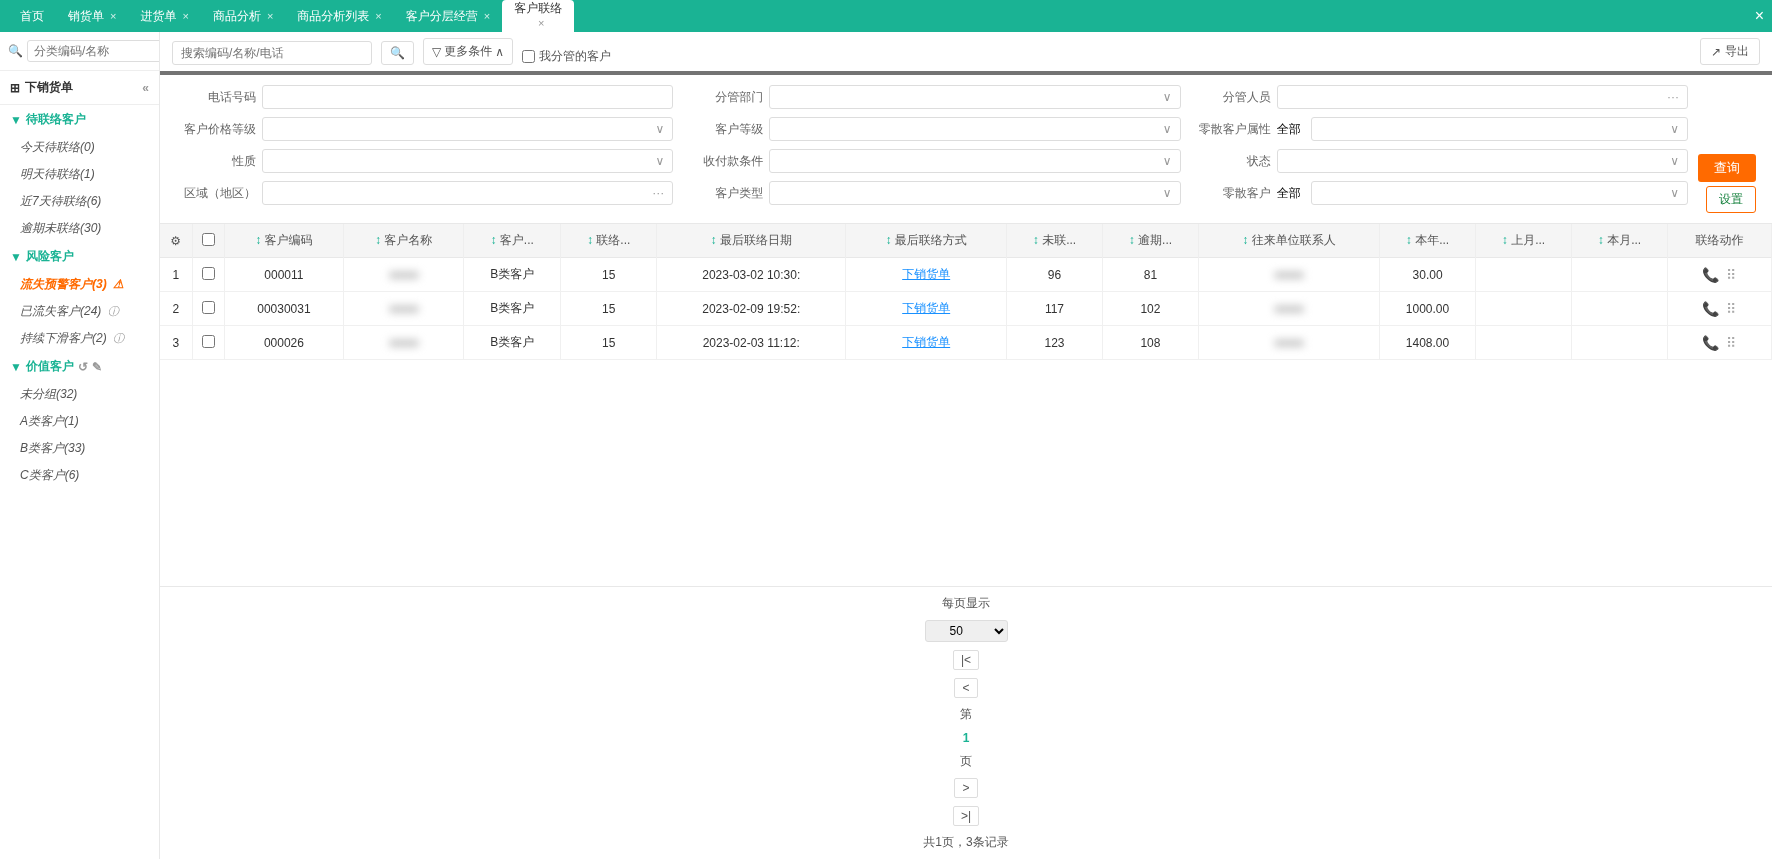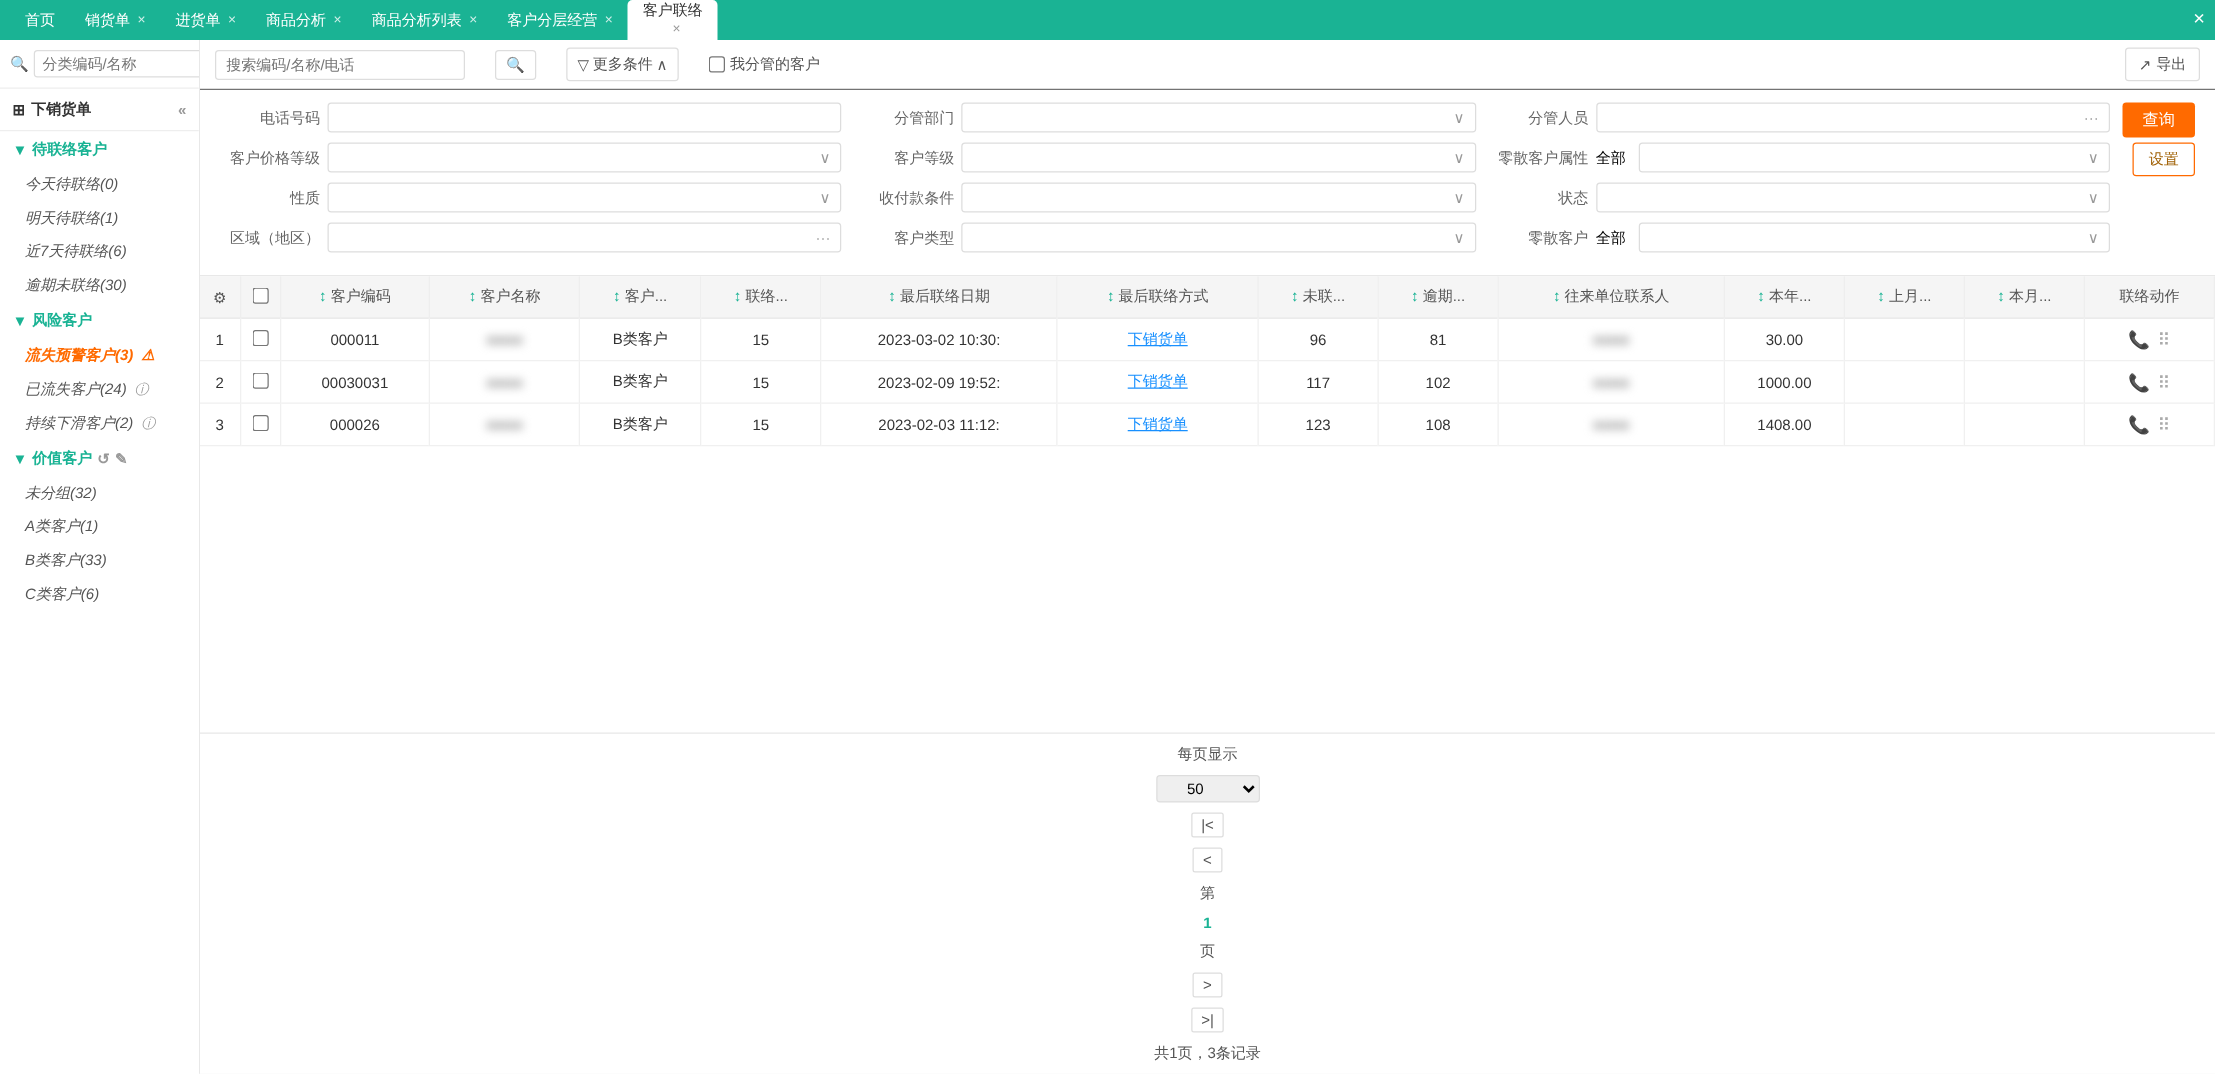--- a/index.html
+++ b/index.html
@@ -129,24 +129,24 @@
       flex: 1;
       display: flex;
       flex-direction: column;
       overflow: hidden;
       background: #fff;
     }
 
     
     .filter-bar {
       display: flex;
-      align-items: center;
+      align-items: flex-end;
       padding: 6px 12px;
-      border-bottom: 1px solid #737373;
-      gap: 24px;
+      border-bottom: 4px solid #737373;
+      gap: 9px;
       background: #fff;
     }
     .filter-search-input {
       border: 1px solid #ddd;
       border-radius: 3px;
       padding: 4px 8px;
       width: 200px;
       outline: none;
       font-size: 12px;
     }
@@ -235,21 +235,21 @@
       background: #ff6a00;
       color: #fff;
       border: none;
       border-radius: 3px;
       padding: 5px 16px;
       cursor: pointer;
       font-size: 13px;
     }
     .settings-btn {
       background: #fff;
-      color: #a16207;
+      color: #15803d;
       border: 1px solid #ff6a00;
       border-radius: 3px;
       padding: 4px 12px;
       cursor: pointer;
       font-size: 12px;
     }
     .btn-group-right {
       display: flex;
       flex-direction: column;
       gap: 4px;
@@ -465,21 +465,21 @@
         <input type="checkbox" style="">
         <span>我分管的客户</span>
       </label>
       <button class="export-btn">
         <span>↗</span>
         <span>导出</span>
       </button>
     </div>
 
     <div class="advanced-filter">
-      <div style="display:flex;gap:10px;align-items:flex-start;">
+      <div style="display:flex;gap:10px;align-items:flex-end;">
         <div style="flex:1;">
 
           <div class="filter-row">
             <div class="filter-field">
               <span class="filter-label">电话号码</span>
               <input class="filter-input" style="">
             </div>
             <div class="filter-field">
               <span class="filter-label">分管部门</span>
               <div class="filter-select">

